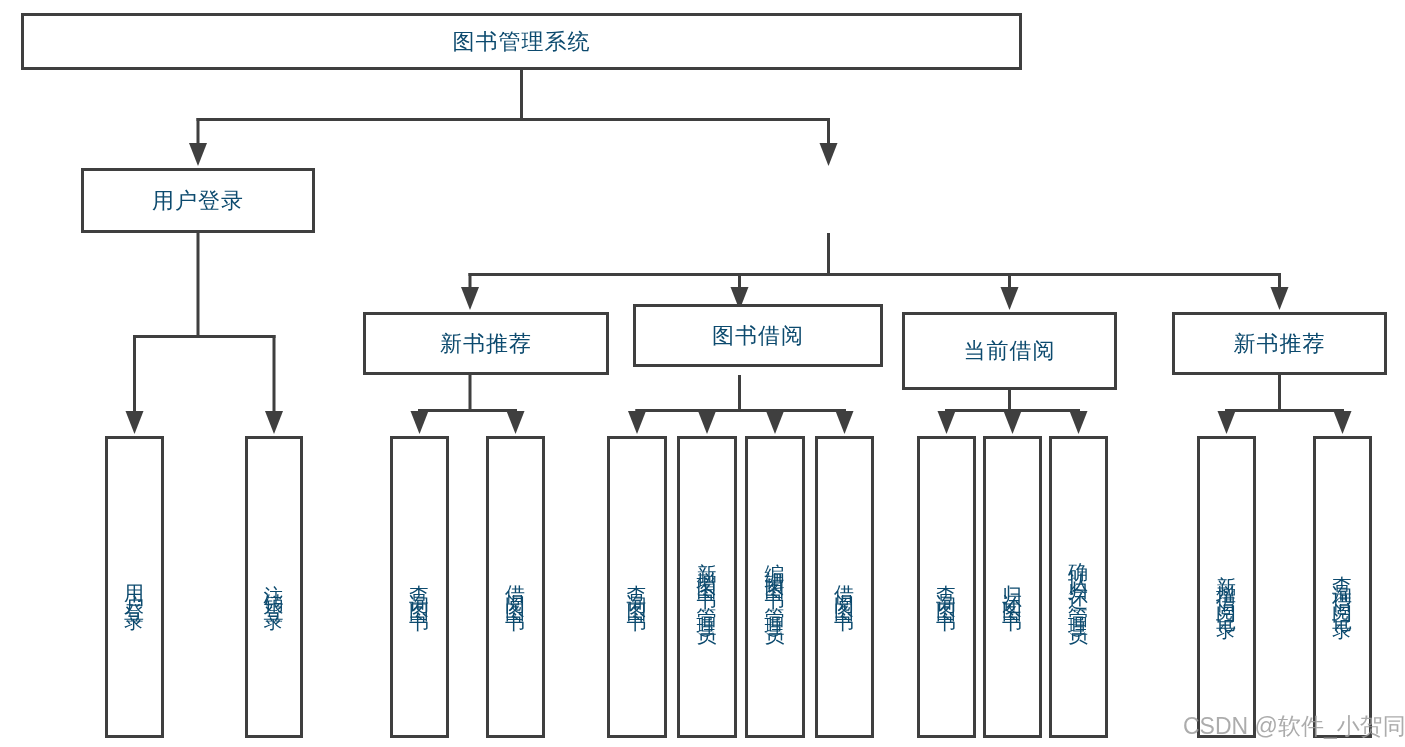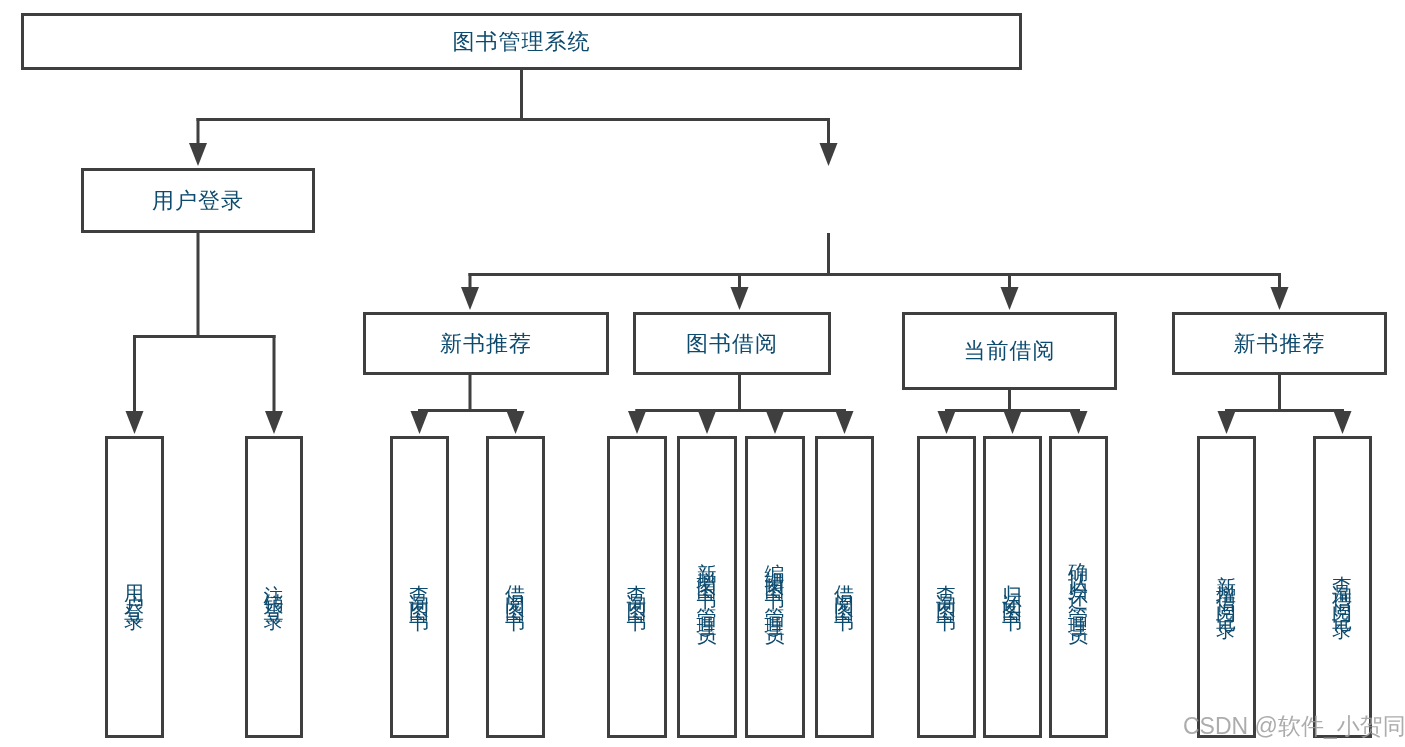--- a/index.html
+++ b/index.html
@@ -124,21 +124,21 @@
     <span>图书管理系统</span>
   </div>
 
   <div class="node hnode" style="left:81px;top:168px;width:234px;height:65px">
     <span>用户登录</span>
   </div>
 
   <div class="node hnode" style="left:363px;top:312px;width:246px;height:63px">
     <span>新书推荐</span>
   </div>
-  <div class="node hnode" style="left:633px;top:312px;width:198px;height:63px">
+  <div class="node hnode" style="left:633px;top:304px;width:250px;height:63px">
     <span>图书借阅</span>
   </div>
   <div class="node hnode" style="left:902px;top:312px;width:215px;height:78px">
     <span>当前借阅</span>
   </div>
   <div class="node hnode" style="left:1172px;top:312px;width:215px;height:63px">
     <span>新书推荐</span>
   </div>
 
   <div class="node vnode" style="left:105px;top:436px;width:59px;height:302px">

